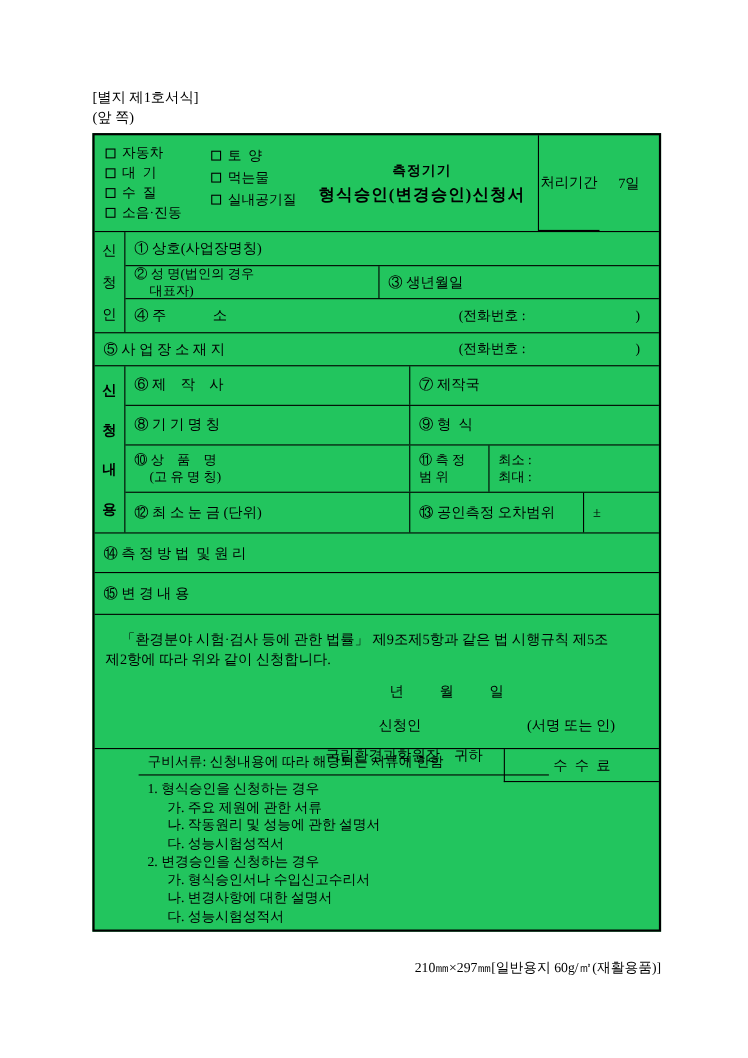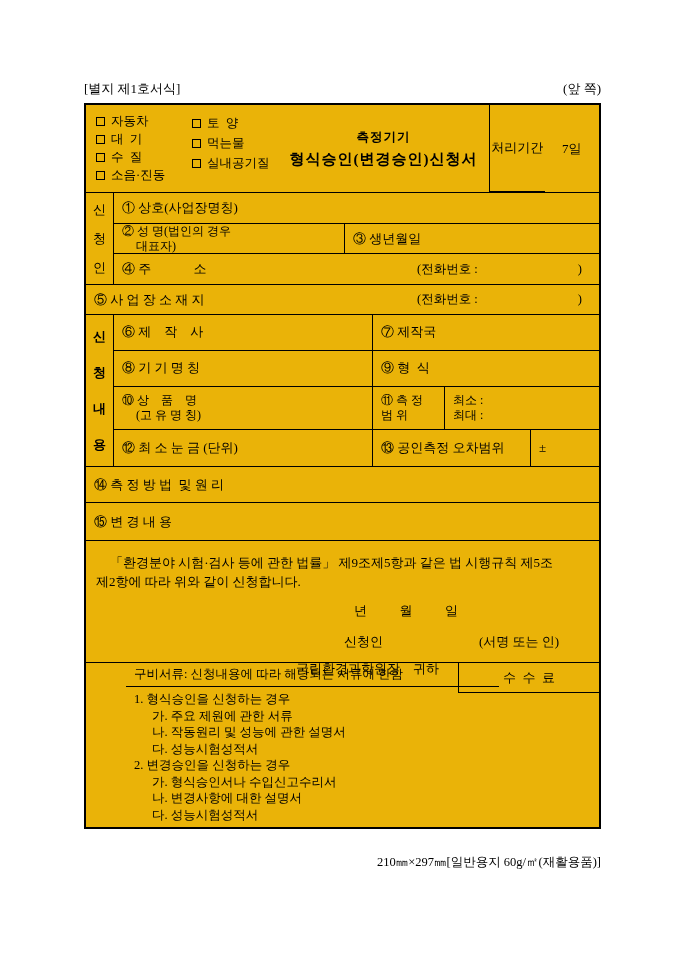--- a/index.html
+++ b/index.html
@@ -3,22 +3,22 @@
 <meta charset="utf-8">
 <style>
   * { box-sizing: border-box; margin: 0; padding: 0; }
   html,body { background:#fff; }
   body {
     width: 680px; height: 962px; position: relative;
     font-family: "Liberation Serif", "DejaVu Serif", serif;
     color: #000;
   }
   .page { position: absolute; left: 84px; top: 80px; width: 517px; }
-  .meta-row { display:flex; justify-content:space-between; font-size:13px; margin-bottom:5px; }
-  .form { border: 2px solid #000; background:#eab308; }
+  .meta-row { display:flex; justify-content:space-between; font-size:13px; margin-bottom:5px;flex-direction:column; }
+  .form { border: 2px solid #000; background:#22c55e; }
   .frow { display:flex; border-bottom:1px solid #000; align-items:stretch; }
   .frow.last { border-bottom:none; }
   .pre { white-space: pre; }
   .cell { padding: 0 8px; display:flex; align-items:center; font-size:13px; }
   .bl { border-left:1px solid #000; }
   .flex1 { flex:1; }
 
   
   .header-row { height: 88px; }
   .cb-area { width:192px; padding:8px 0 8px 10px; display:flex; }

